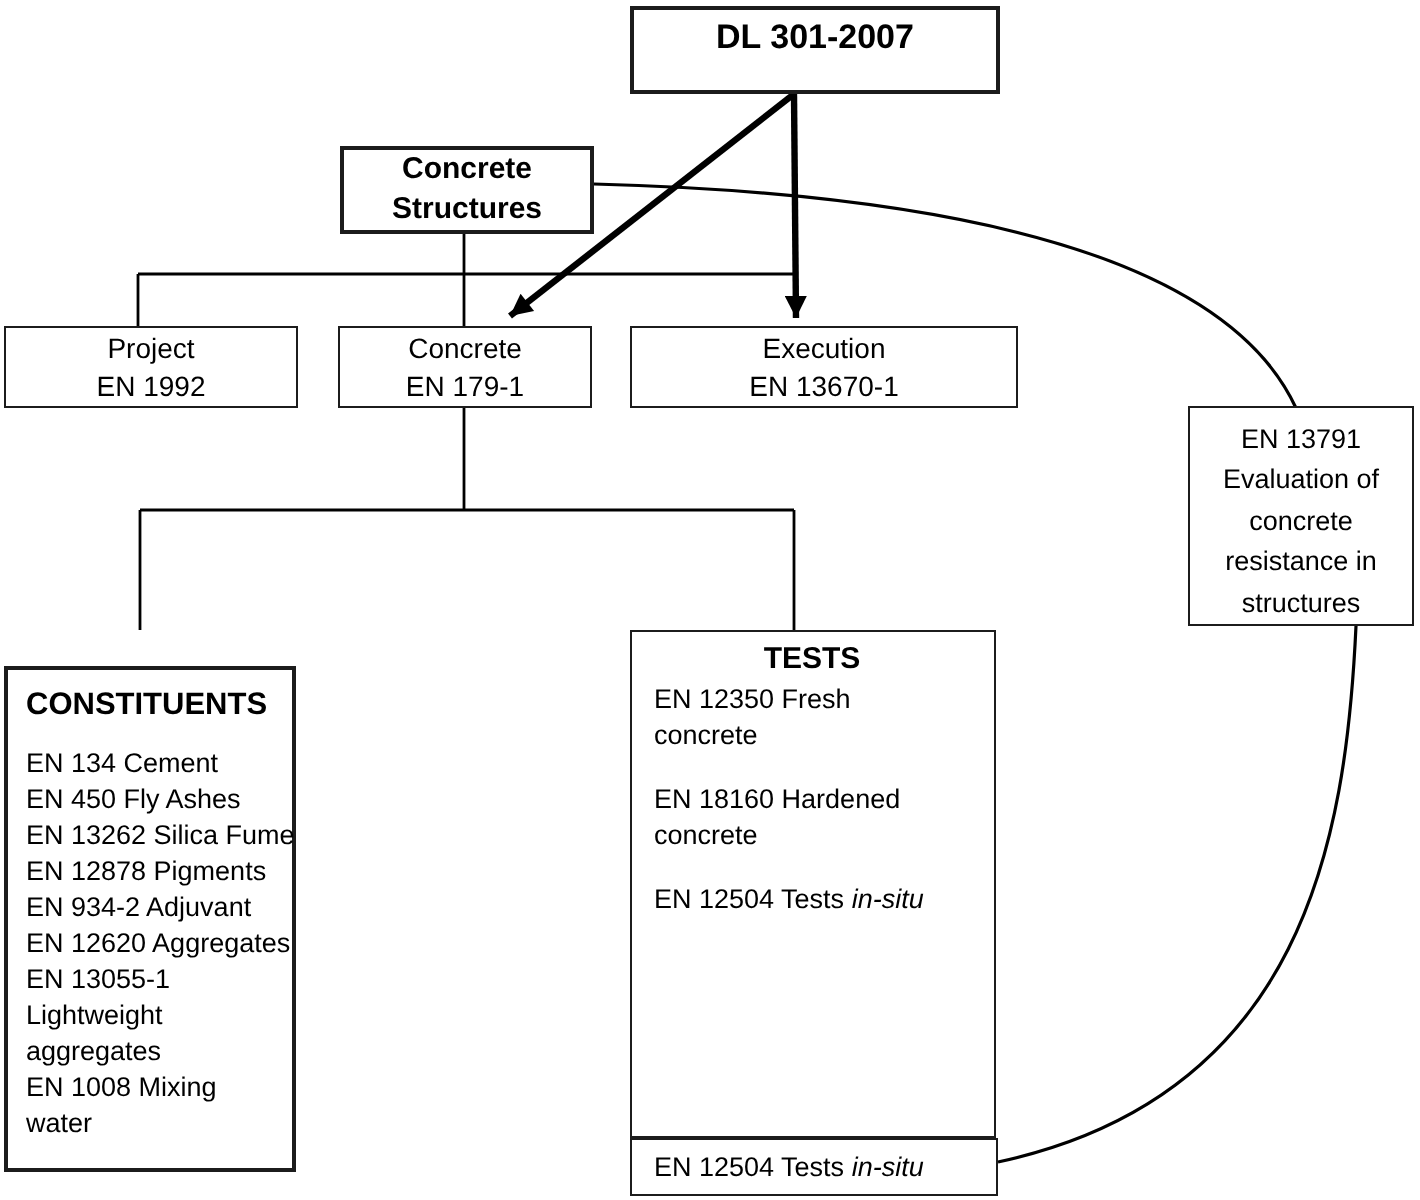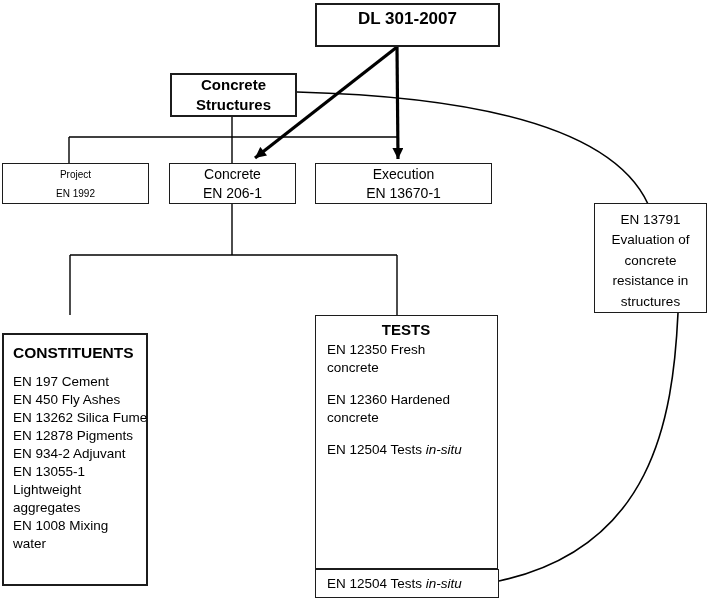--- a/index.html
+++ b/index.html
@@ -23,23 +23,23 @@
     display: flex; flex-direction: column;
     align-items: center; justify-content: center;
     text-align: center;
   }
   
   .dl-box { left: 315px; top: 3px; width: 185px; height: 44px;
             border-width: 2.5px; font-weight: bold; font-size: 17px;
             justify-content: flex-start; padding-top: 4px; }
   .cs-box { left: 170px; top: 73px; width: 127px; height: 44px;
             border-width: 2px; font-weight: bold; font-size: 15px; line-height: 20px; }
-  .project-box   { left: 2px;   top: 163px; width: 147px; height: 41px; font-size: 10px; line-height: 19px; }
+  .project-box   { left: 2px;   top: 163px; width: 147px; height: 41px; font-size: 14px; line-height: 19px; }
   .concrete-box  { left: 169px; top: 163px; width: 127px; height: 41px; font-size: 14px; line-height: 19px; }
-  .execution-box { left: 315px; top: 163px; width: 177px; height: 41px; font-size: 14px; line-height: 19px; }
+  .execution-box { left: 315px; top: 163px; width: 194px; height: 41px; font-size: 14px; line-height: 19px; }
   .en13791-box { left: 594px; top: 203px; width: 113px; height: 110px;
                  font-size: 13.5px; line-height: 20.5px;
                  justify-content: flex-end; padding-top: 6px; }
   .constituents-box { left: 2px; top: 333px; width: 146px; height: 253px;
                       border-width: 2px; padding: 9px 6px 0 9px; font-size: 13.5px; line-height: 18px; }
   .constituents-title { font-weight: bold; font-size: 15.5px; margin-bottom: 11px; white-space: nowrap; }
   .constituents-line, .tests-line { white-space: nowrap; }
   .tests-box { left: 315px; top: 315px; width: 183px; height: 254px;
                padding: 5px 12px 0 11px; font-size: 13.5px; line-height: 18px; }
   .tests-title { font-weight: bold; font-size: 15px; text-align: center; margin-bottom: 2px; }
@@ -87,58 +87,59 @@
     <div>Structures</div>
   </div>
 
   <div class="box project-box center-stack">
     <div>Project</div>
     <div>EN 1992</div>
   </div>
 
   <div class="box concrete-box center-stack">
     <div>Concrete</div>
-    <div>EN 206-1</div>
+    <div>EN 179-1</div>
   </div>
 
   <div class="box execution-box center-stack">
     <div>Execution</div>
     <div>EN 13670-1</div>
   </div>
 
   <div class="box en13791-box center-stack">
     <div>EN 13791</div>
     <div>Evaluation of</div>
     <div>concrete</div>
     <div>resistance in</div>
     <div>structures</div>
   </div>
 
   <div class="box constituents-box">
     <div class="constituents-title">CONSTITUENTS</div>
-    <div class="constituents-line">EN 197 Cement</div>
+    <div class="constituents-line">EN 134 Cement</div>
     <div class="constituents-line">EN 450 Fly Ashes</div>
     <div class="constituents-line">EN 13262 Silica Fume</div>
     <div class="constituents-line">EN 12878 Pigments</div>
     <div class="constituents-line">EN 934-2 Adjuvant</div>
+    <div class="constituents-line">EN 12620 Aggregates</div>
     <div class="constituents-line">EN 13055-1</div>
     <div class="constituents-line">Lightweight</div>
     <div class="constituents-line">aggregates</div>
     <div class="constituents-line">EN 1008 Mixing</div>
     <div class="constituents-line">water</div>
   </div>
 
   <div class="box tests-box">
     <div class="tests-title">TESTS</div>
     <div class="tests-entry">
       <div class="tests-line">EN 12350 Fresh</div>
       <div class="tests-line">concrete</div>
     </div>
     <div class="tests-entry">
-      <div class="tests-line">EN 12360 Hardened</div>
+      <div class="tests-line">EN 18160 Hardened</div>
       <div class="tests-line">concrete</div>
     </div>
     <div class="tests-entry tests-line">
       <span>EN 12504 Tests</span><span class="it">in-situ</span>
     </div>
   </div>
 
   <div class="box insitu-box">
     <span>EN 12504 Tests</span>
       <span class="it">in-situ</span>

